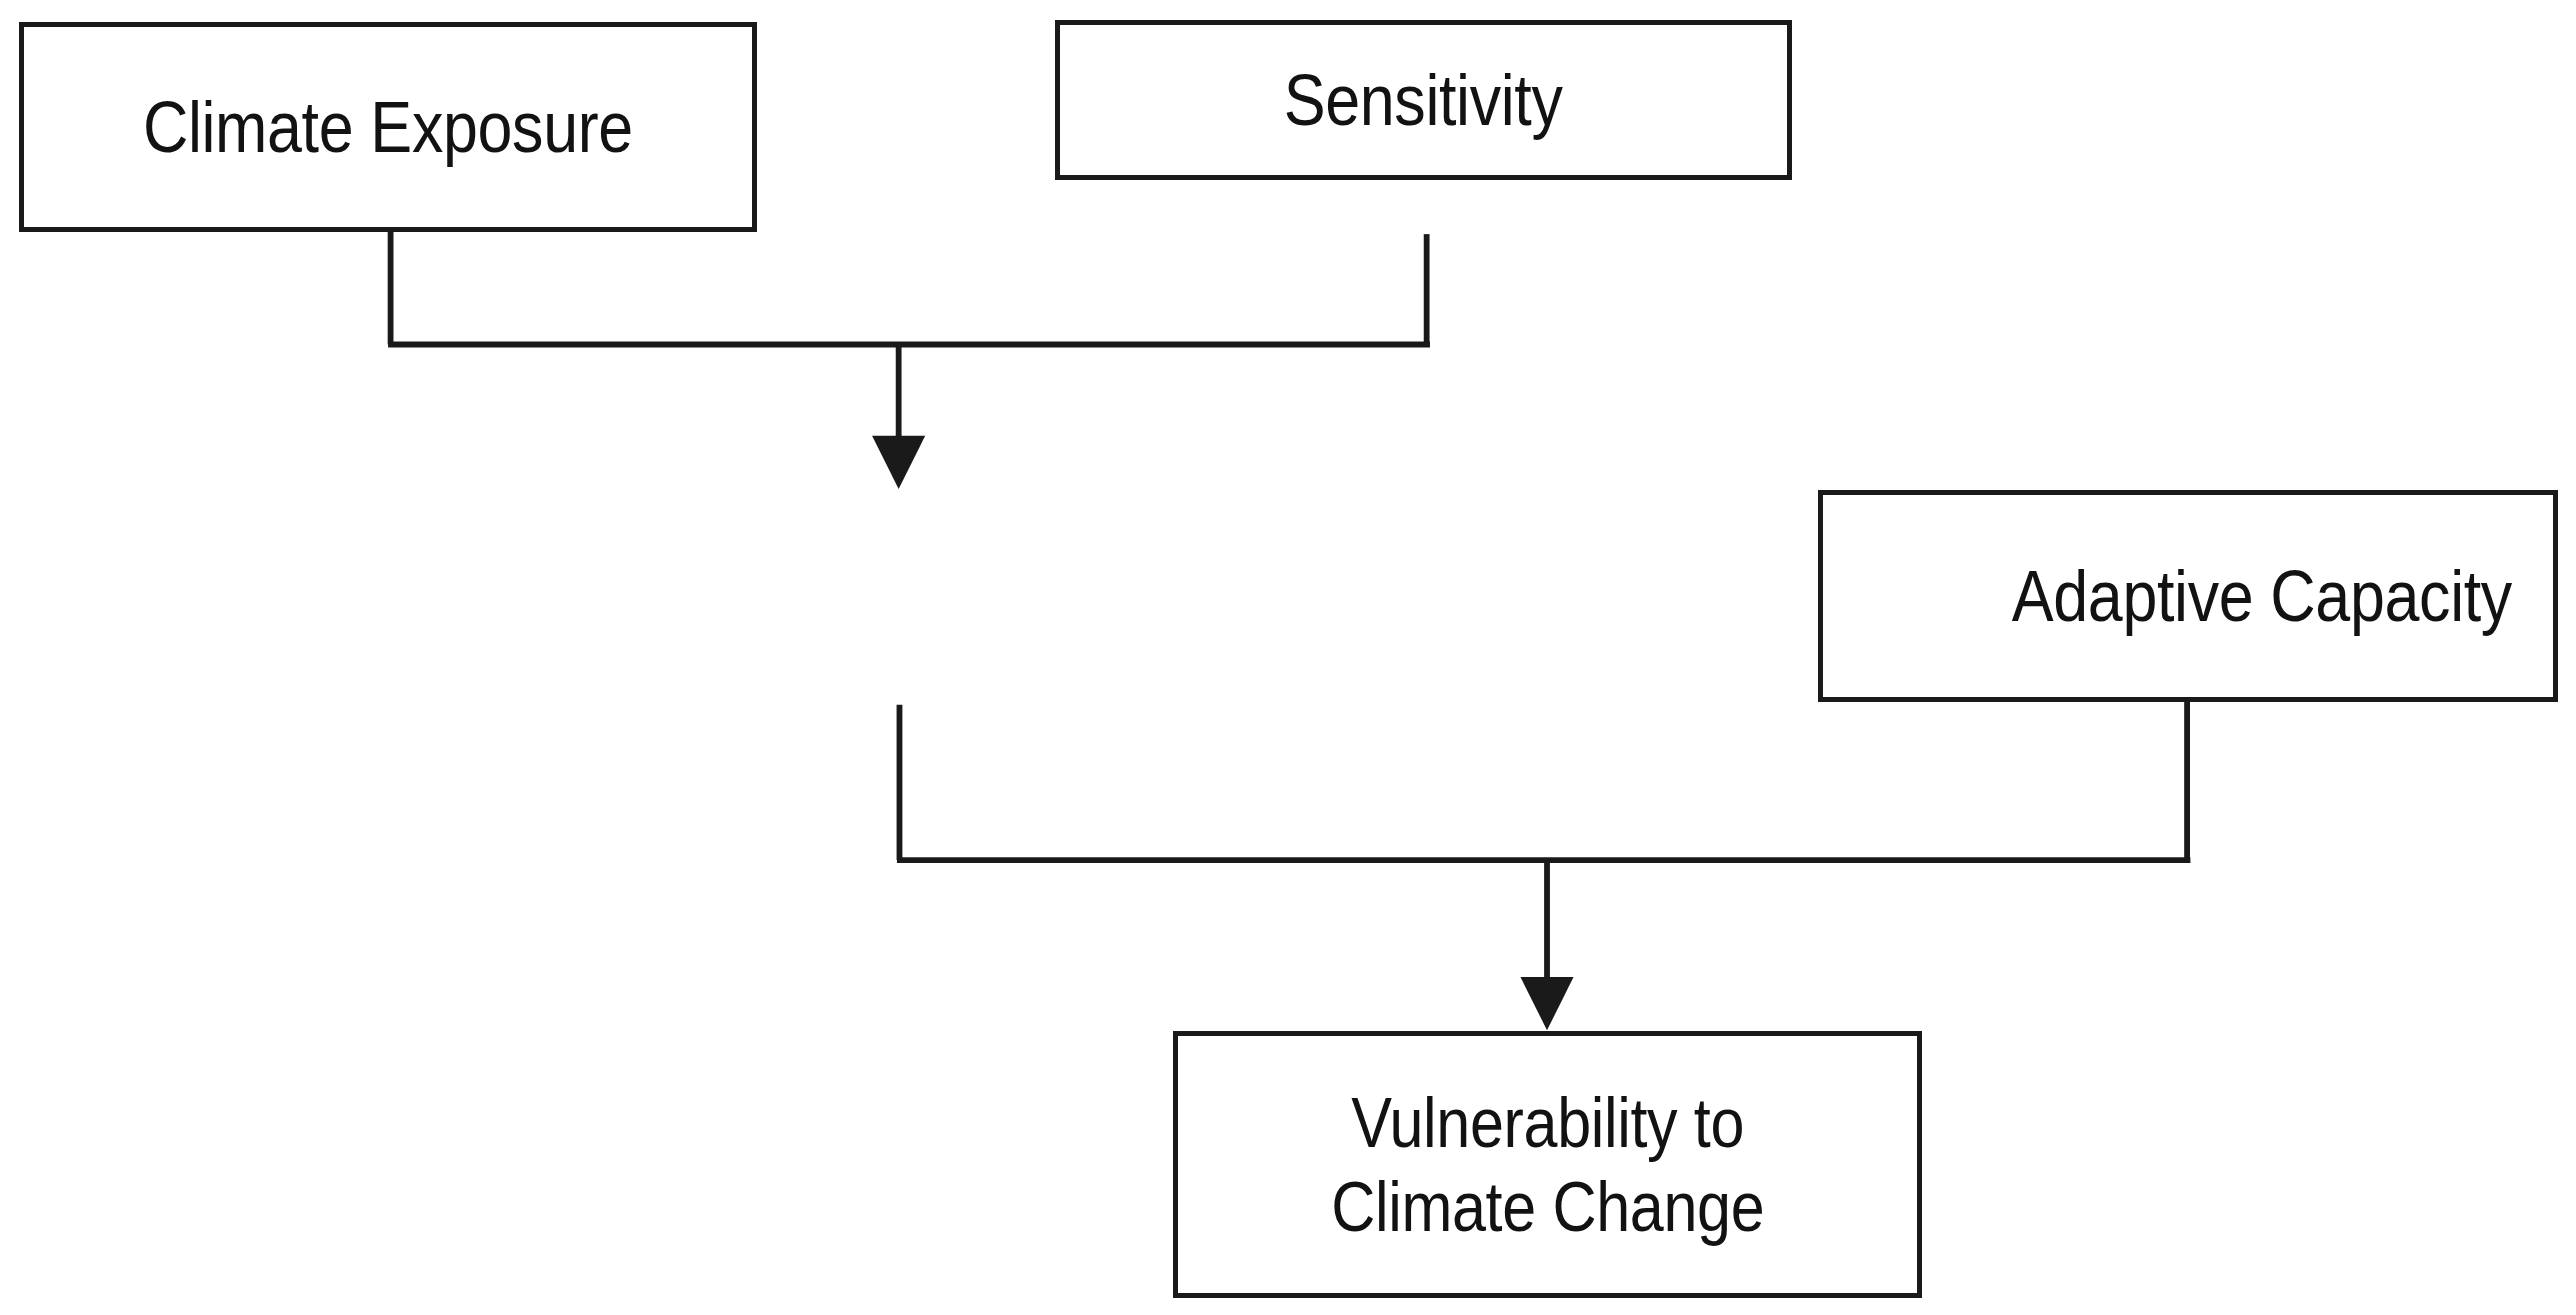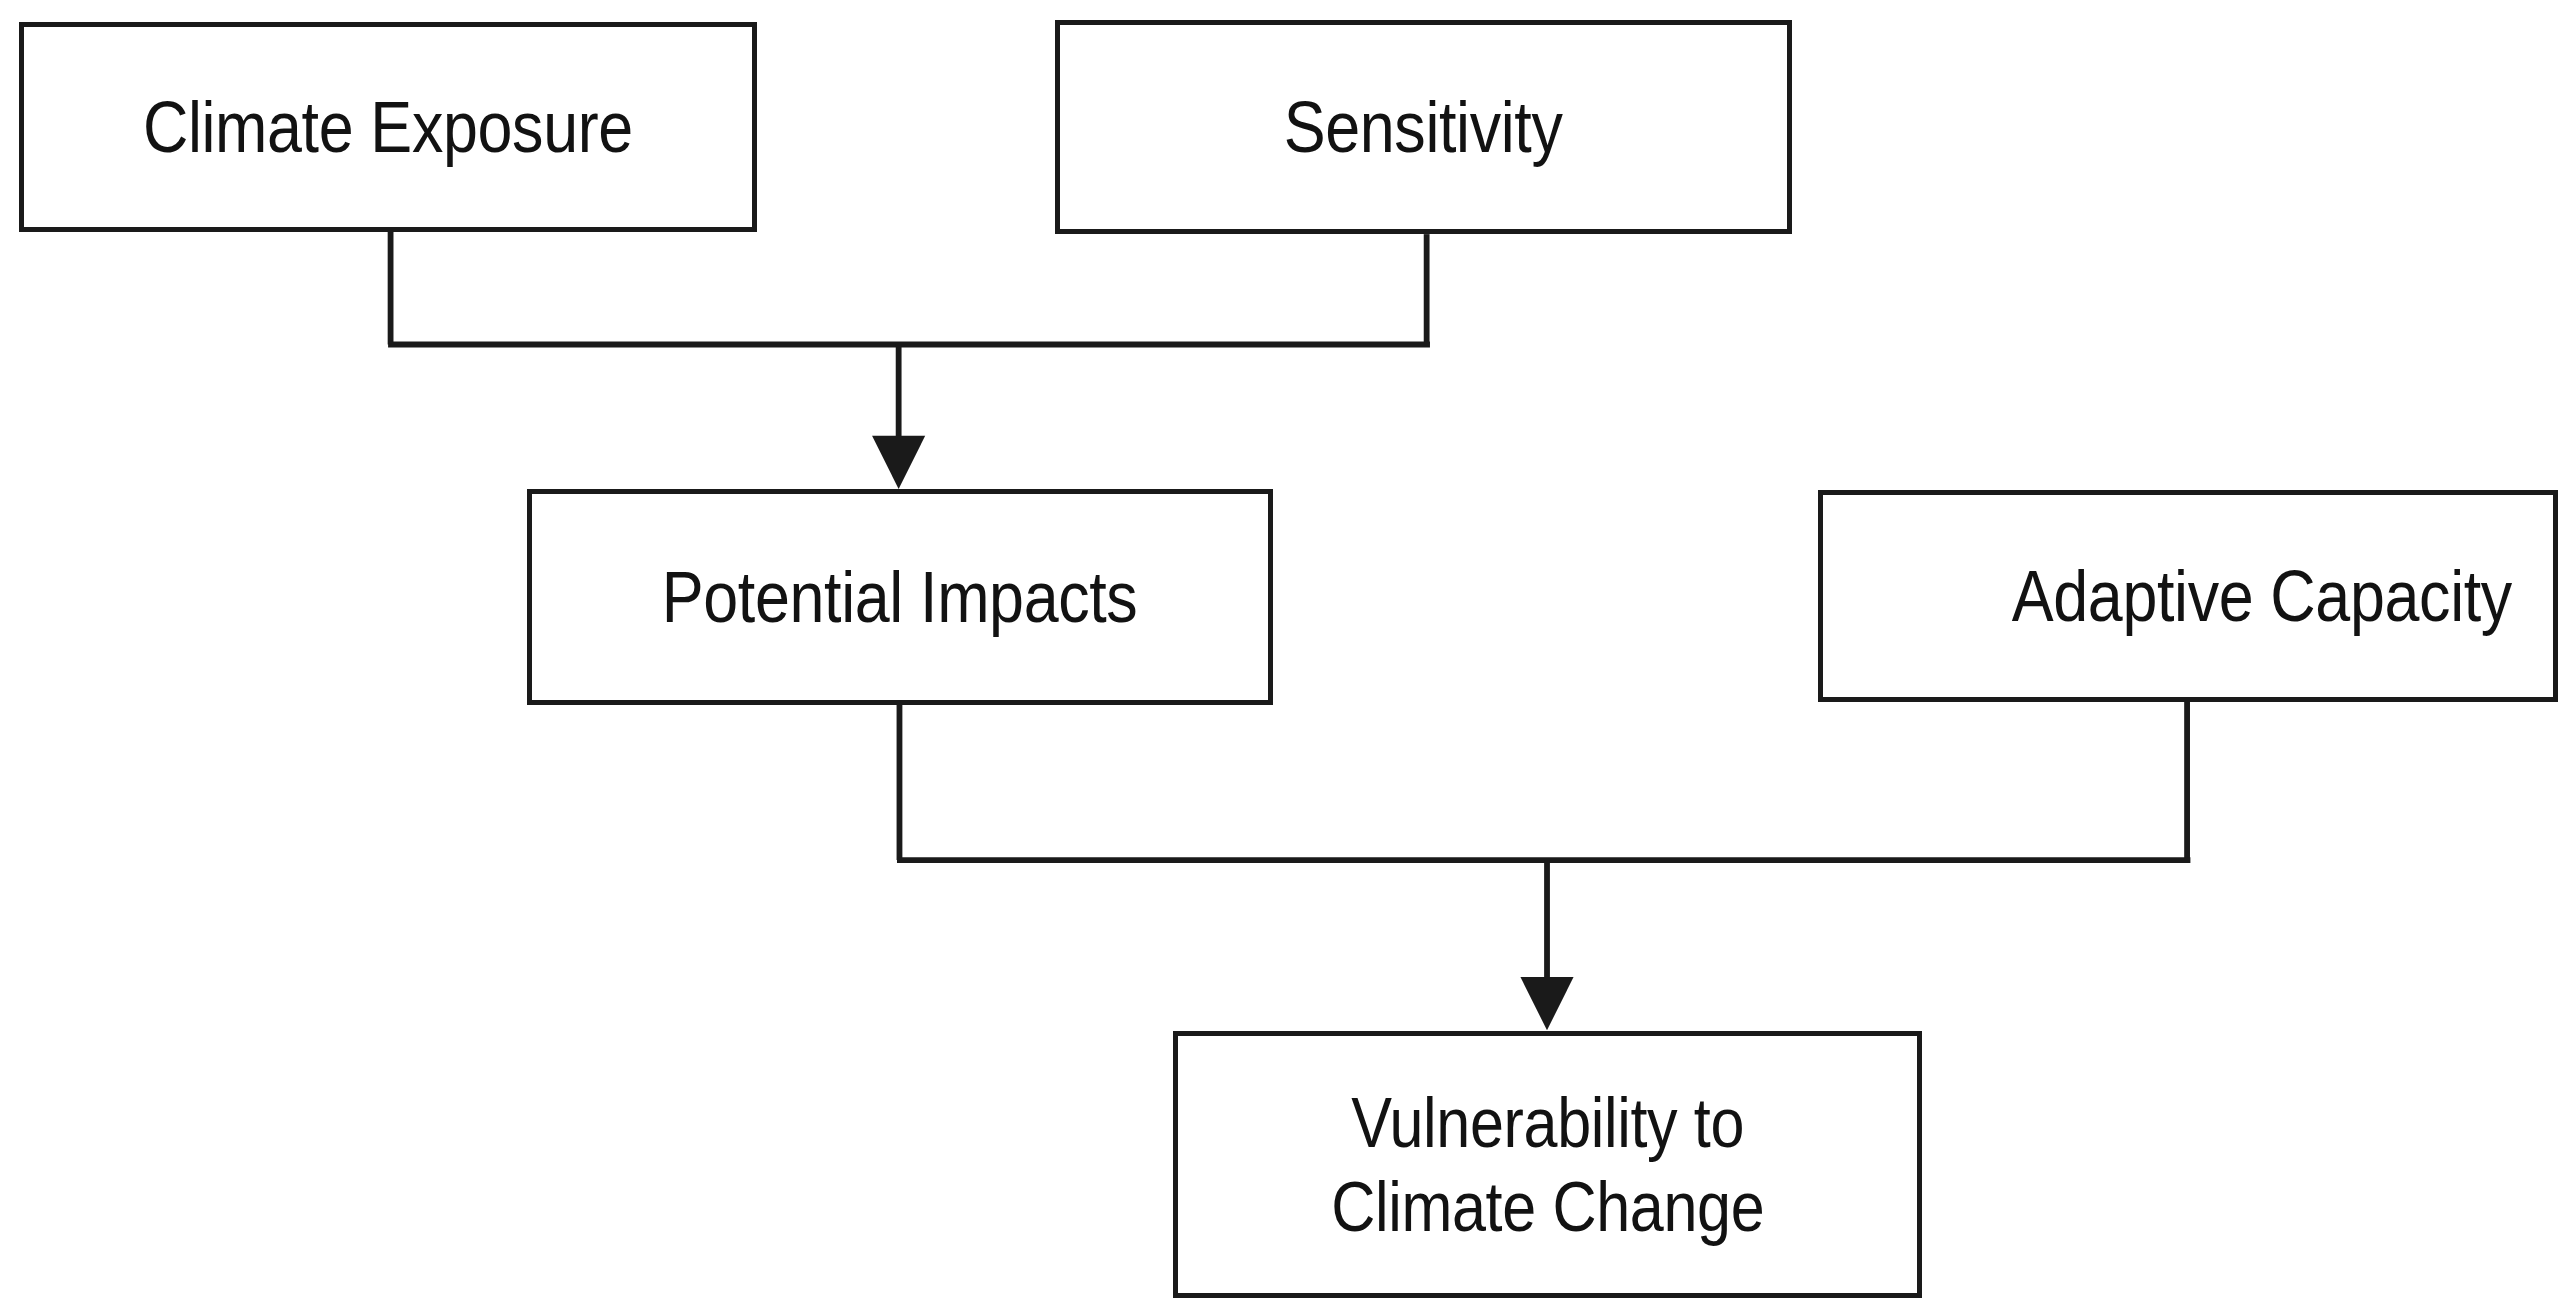--- a/index.html
+++ b/index.html
@@ -44,21 +44,21 @@
     font-weight: 400;
     line-height: 1.12;
     letter-spacing: -0.4px;
     transform: scaleX(0.86);
     transform-origin: center center;
     white-space: pre-line;
   }
 
   
   #node-climate-exposure { left: 19px;   top: 21.6px;   width: 738px;  height: 210px; }
-  #node-sensitivity      { left: 1055px; top: 20px;   width: 737px;  height: 214px; }
+  #node-sensitivity      { left: 1055px; top: 20px;   width: 737px;  height: 160px; }
   #node-potential-impacts{ left: 527px;  top: 489px;  width: 746px;  height: 216px; }
   #node-adaptive-capacity{ left: 1818px; top: 490px;  width: 740px;  height: 212px; justify-content: flex-end; }
   #node-vulnerability    { left: 1173px; top: 1031px; width: 749px;  height: 267px; }
 
   #node-vulnerability .node-label { font-size: 71px; line-height: 1.18; }
 </style>
 </head>
 <body>
 
 <div id="diagram-canvas">
@@ -83,23 +83,20 @@
   </svg>
 
   <div class="node" id="node-climate-exposure">
     <span class="node-label">Climate Exposure</span>
   </div>
 
   <div class="node" id="node-sensitivity">
     <span class="node-label">Sensitivity</span>
   </div>
 
-  <div class="node" id="node-potential-impacts">
-    <span class="node-label">Potential Impacts</span>
-  </div>
 
   <div class="node" id="node-adaptive-capacity">
     <span class="node-label">Adaptive Capacity</span>
   </div>
 
   <div class="node" id="node-vulnerability">
     <span class="node-label">Vulnerability to
 Climate Change</span>
   </div>
 

